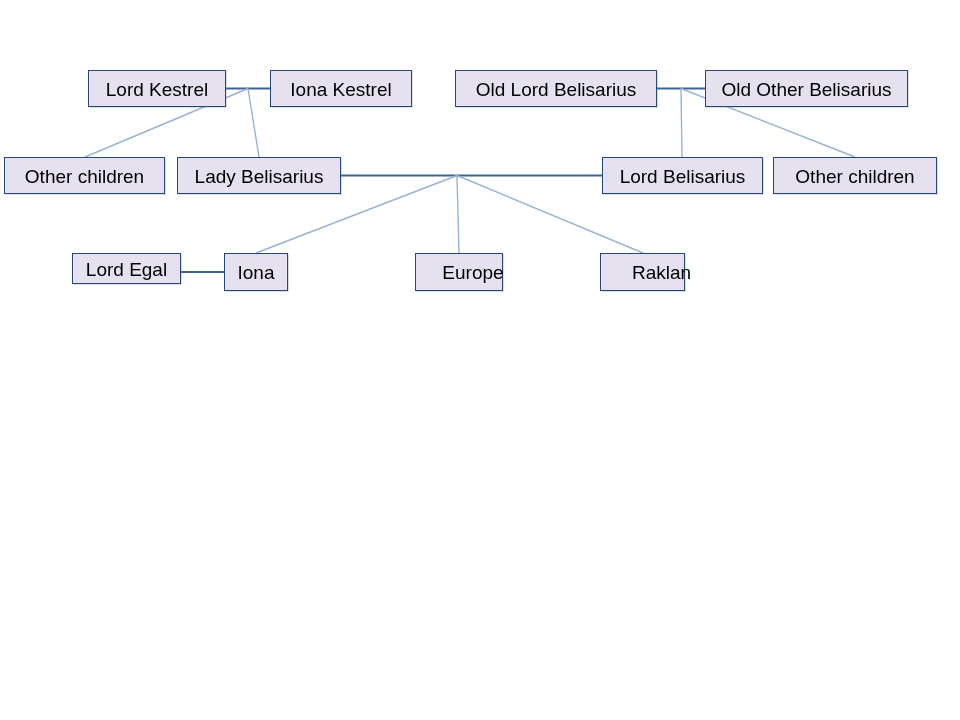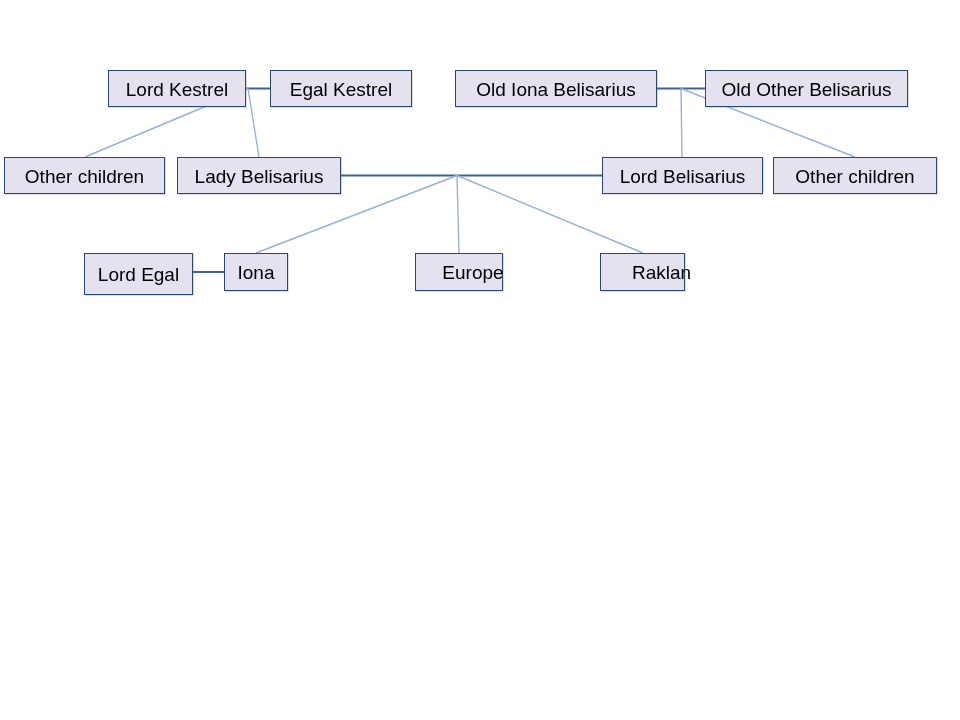--- a/index.html
+++ b/index.html
@@ -52,45 +52,45 @@
       <line x1="657" y1="88.5" x2="705" y2="88.5" stroke="#3c6494" stroke-width="2"></line>
       <line x1="681" y1="88.5" x2="682" y2="157" stroke="#95b3d7" stroke-width="1.4"></line>
       <line x1="681" y1="88.5" x2="855" y2="157" stroke="#95b3d7" stroke-width="1.4"></line>
       <line x1="341" y1="175.5" x2="602" y2="175.5" stroke="#3c6494" stroke-width="2"></line>
       <line x1="457" y1="175.5" x2="256" y2="253" stroke="#95b3d7" stroke-width="1.4"></line>
       <line x1="457" y1="175.5" x2="459" y2="253" stroke="#95b3d7" stroke-width="1.4"></line>
       <line x1="457" y1="175.5" x2="643" y2="253" stroke="#95b3d7" stroke-width="1.4"></line>
       <line x1="181" y1="272" x2="224" y2="272" stroke="#3c6494" stroke-width="2"></line>
     </svg>
   <div>
-      <div class="node" style="left: 88px; top: 70px; width: 138px; height: 37px; background: rgb(230, 225, 238); border-color: rgb(36, 71, 126); margin-left: 20px;">
+      <div class="node" style="left: 88px; top: 70px; width: 138px; height: 37px; background: rgb(230, 225, 238); border-color: rgb(36, 71, 126);">
         <span>Lord Kestrel</span>
       </div>
       <div class="node" style="left: 270px; top: 70px; width: 142px; height: 37px; background: rgb(230, 225, 238); border-color: rgb(36, 71, 126);">
-        <span>Egal Kestrel</span>
+        <span>Iona Kestrel</span>
       </div>
       <div class="node" style="left: 455px; top: 70px; width: 202px; height: 37px; background: rgb(230, 225, 238); border-color: rgb(36, 71, 126);">
-        <span>Old Iona Belisarius</span>
+        <span>Old Lord Belisarius</span>
       </div>
       <div class="node" style="left: 705px; top: 70px; width: 203px; height: 37px; background: rgb(230, 225, 238); border-color: rgb(36, 71, 126);">
         <span>Old Other Belisarius</span>
       </div>
       <div class="node" style="left: 4px; top: 157px; width: 161px; height: 37px; background: rgb(230, 225, 238); border-color: rgb(36, 71, 126);">
         <span>Other children</span>
       </div>
       <div class="node" style="left: 177px; top: 157px; width: 164px; height: 37px; background: rgb(230, 225, 238); border-color: rgb(36, 71, 126); text-align: center;">
         <span>Lady Belisarius</span>
       </div>
       <div class="node" style="left: 602px; top: 157px; width: 161px; height: 37px; background: rgb(230, 225, 238); border-color: rgb(36, 71, 126);">
         <span>Lord Belisarius</span>
       </div>
       <div class="node" style="left: 773px; top: 157px; width: 164px; height: 37px; background: rgb(230, 225, 238); border-color: rgb(36, 71, 126);">
         <span>Other children</span>
       </div>
-      <div class="node" style="left: 72px; top: 253px; width: 109px; height: 42px; background: rgb(230, 225, 238); border-color: rgb(36, 71, 126); margin-left: 12px;">
+      <div class="node" style="left: 72px; top: 253px; width: 109px; height: 31px; background: rgb(230, 225, 238); border-color: rgb(36, 71, 126);">
         <span>Lord Egal</span>
       </div>
       <div class="node" style="left: 224px; top: 253px; width: 64px; height: 38px; background: rgb(230, 225, 238); border-color: rgb(36, 71, 126);">
         <span>Iona</span>
       </div>
       <div class="node" style="left: 415px; top: 253px; width: 88px; height: 38px; background: rgb(230, 225, 238); border-color: rgb(36, 71, 126); padding-left: 28px;">
         <span>Europe</span>
       </div>
       <div class="node" style="left: 600px; top: 253px; width: 85px; height: 38px; background: rgb(230, 225, 238); border-color: rgb(36, 71, 126); padding-left: 38px;">
         <span>Raklan</span>

